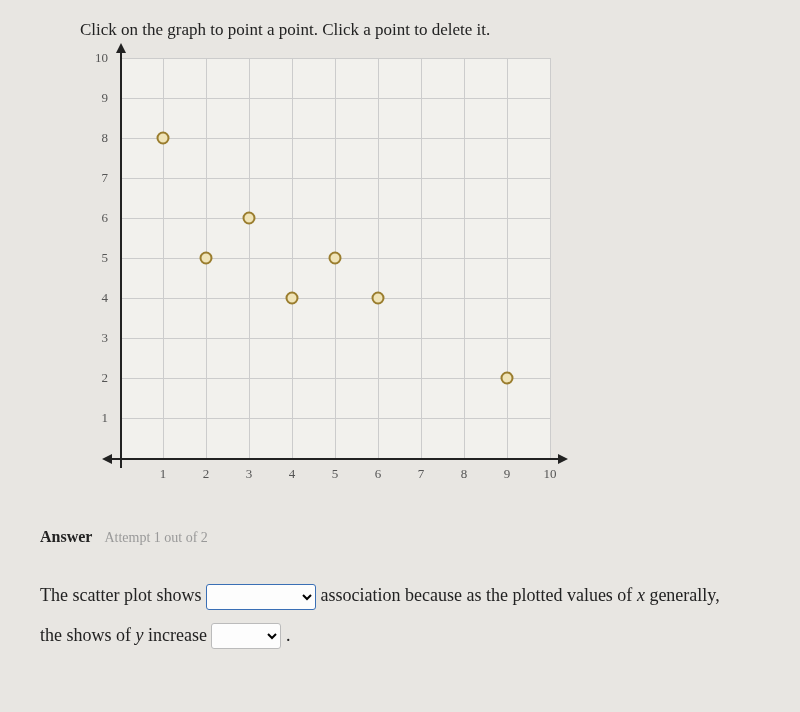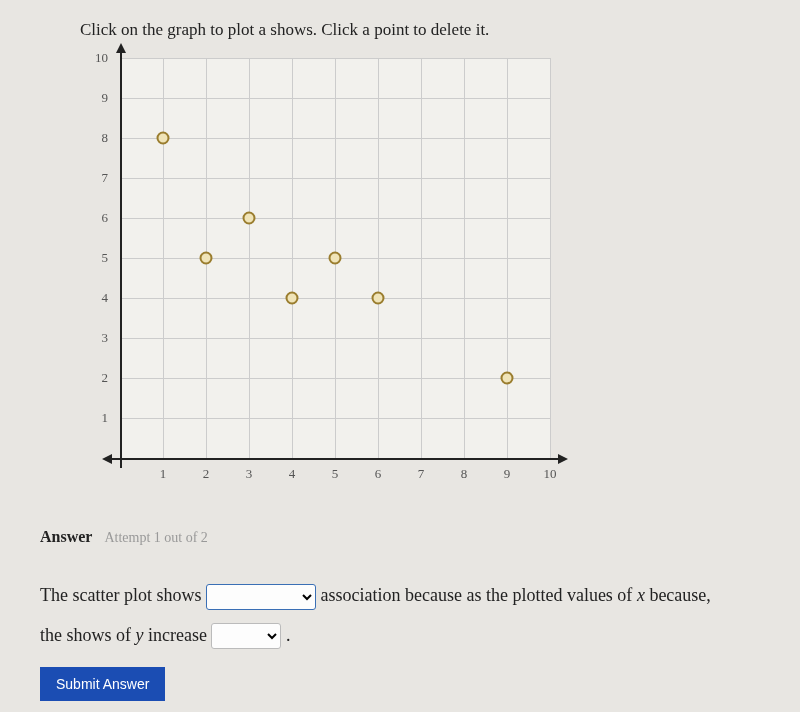--- a/index.html
+++ b/index.html
@@ -154,21 +154,21 @@
       padding: 9px 16px;
       font-size: 14px;
       margin-top: 12px;
       cursor: pointer;
       font-family: Arial, sans-serif;
     }
   </style>
 </head>
 <body>
 
-<div class="instruction">Click on the graph to plot a shows. Click a point to delete it.</div>
+<div class="instruction">Click on the graph to point a point. Click a point to delete it.</div>
 
 <div class="chart-container">
   <div class="plot-area" id="plot-area">
       <div class="grid-line-v" style="left: 43px;"></div>
       <div class="grid-line-v" style="left: 86px;"></div>
       <div class="grid-line-v" style="left: 129px;"></div>
       <div class="grid-line-v" style="left: 172px;"></div>
       <div class="grid-line-v" style="left: 215px;"></div>
       <div class="grid-line-v" style="left: 258px;"></div>
       <div class="grid-line-v" style="left: 301px;"></div>
@@ -228,22 +228,21 @@
   <div class="answer-header">
     <span class="answer-bold">Answer</span>
     <span class="attempt">Attempt 1 out of 2</span>
   </div>
 
   <div class="sentence">
     <span>The scatter plot shows</span>
     <select value=""><option></option></select>
     <span>association because as the plotted values of</span>
     <span class="var">x</span>
-    <span>because,</span><br>
+    <span>generally,</span><br>
     <span>the shows of</span>
     <span class="var">y</span>
     <span>increase</span>
     <select class="inline-sel2" value=""><option></option></select>
     <span>.</span>
   </div>
 
-  <button class="submit-btn">Submit Answer</button>
 </div>
 
 </body></html>

